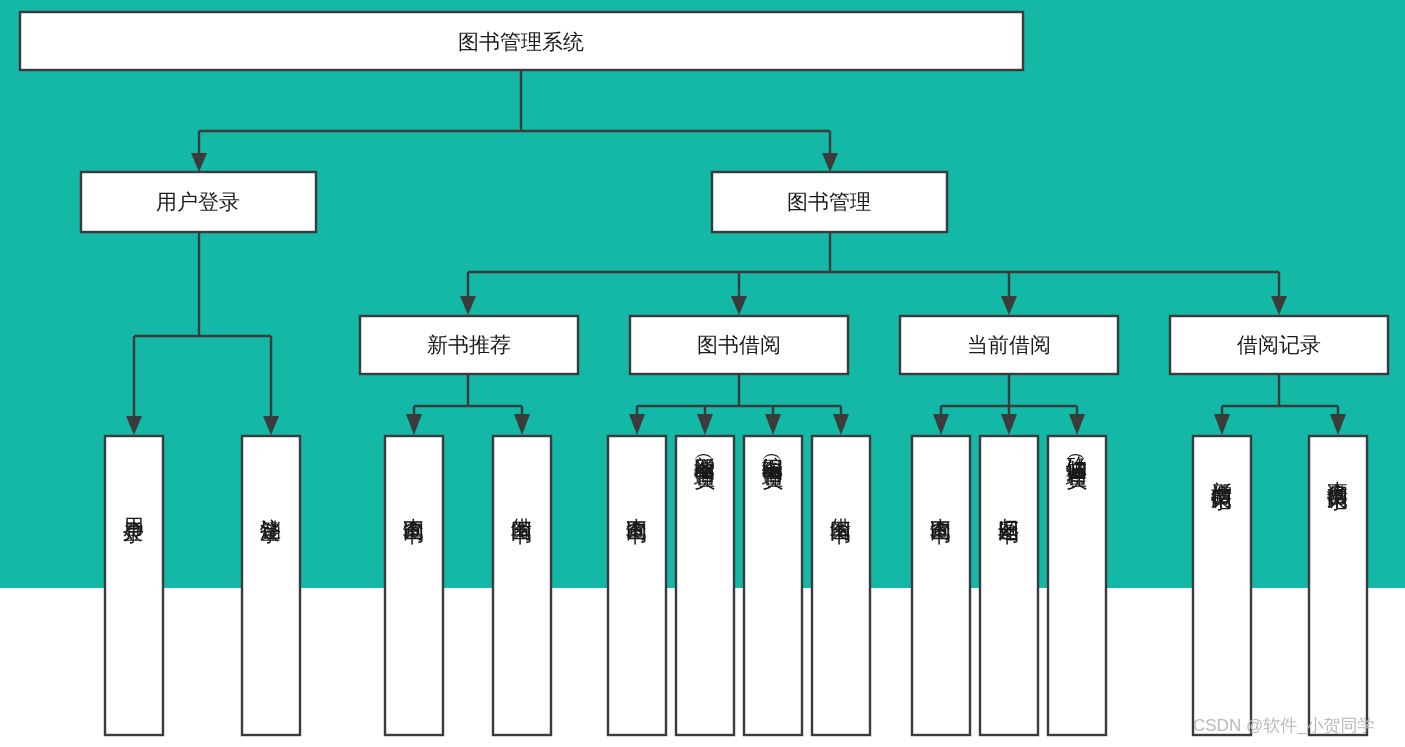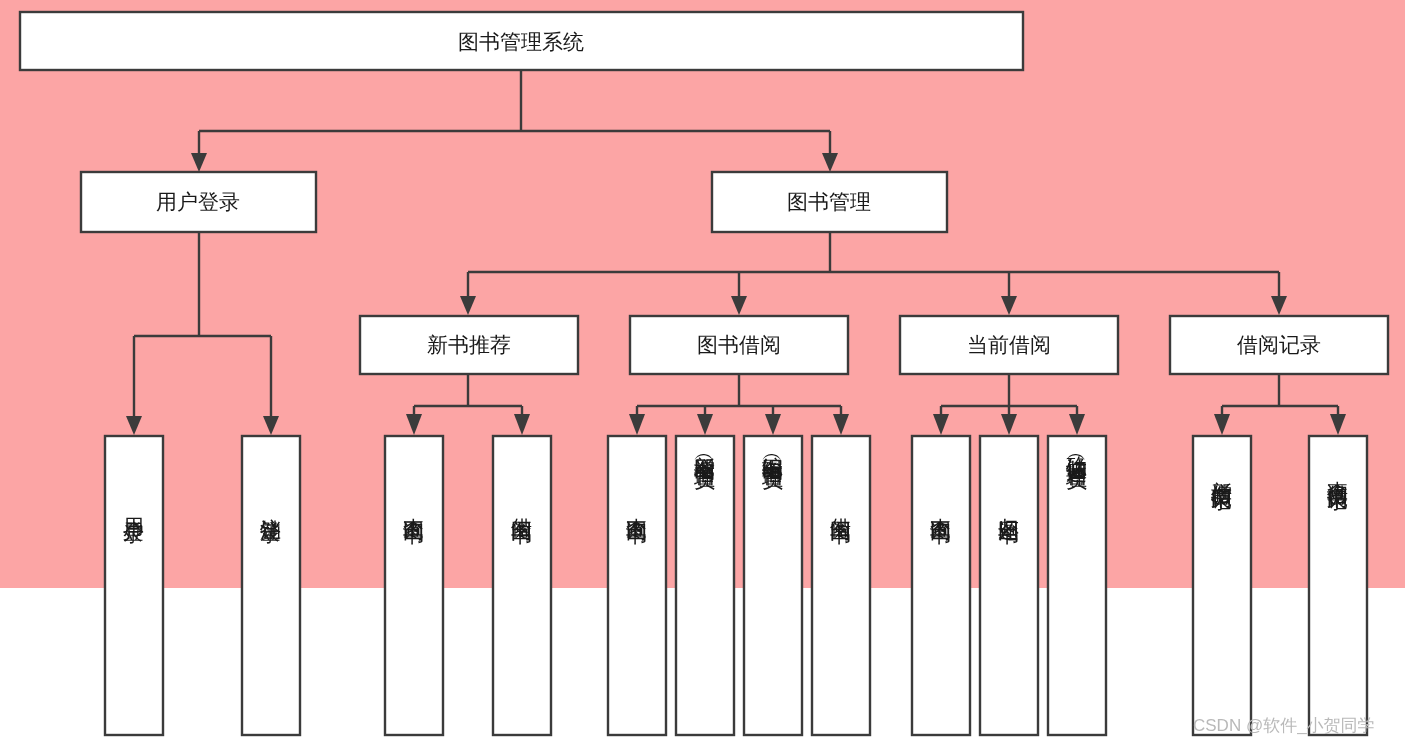--- a/index.html
+++ b/index.html
@@ -10,21 +10,21 @@
   body {
     width: 1405px;
     height: 747px;
     font-family: "Liberation Sans", "DejaVu Sans", sans-serif;
     overflow: hidden;
   }
   #diagram-root {
     position: relative;
     width: 1405px;
     height: 588px;
-    background: #fca5a5;
+    background: #14b8a6;
   }
   svg#flow-svg {
     position: absolute;
     left: 0;
     top: 0;
     width: 1405px;
     height: 747px;
   }
   .node-rect {
     fill: #ffffff;

